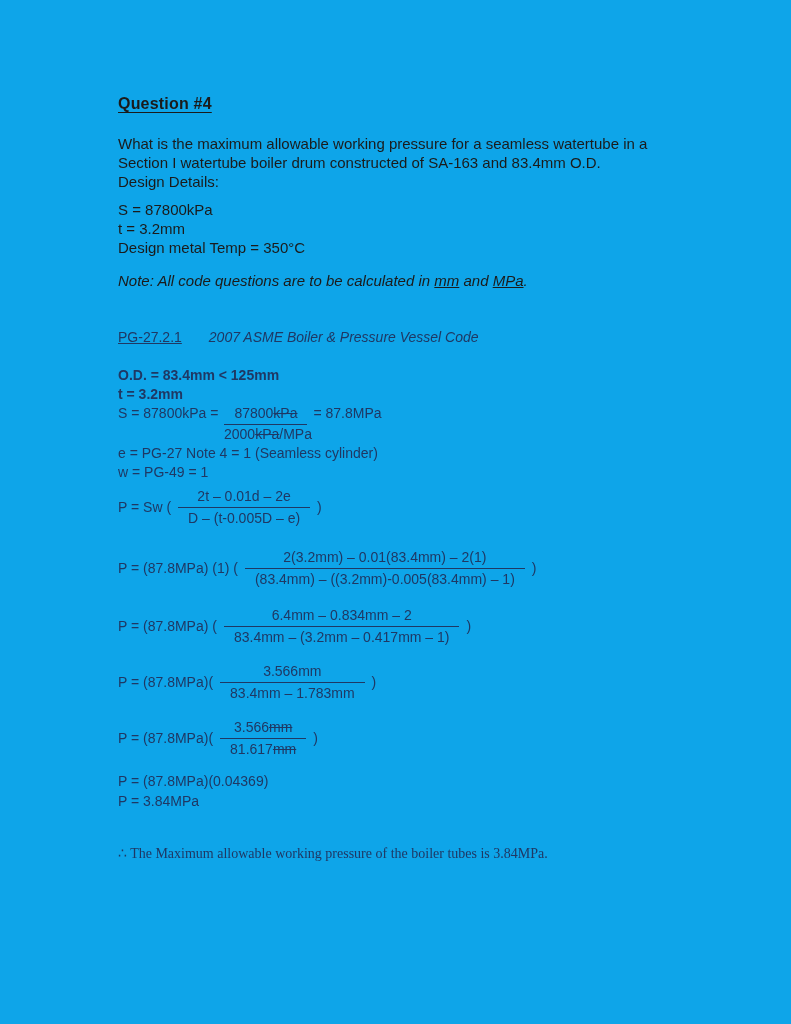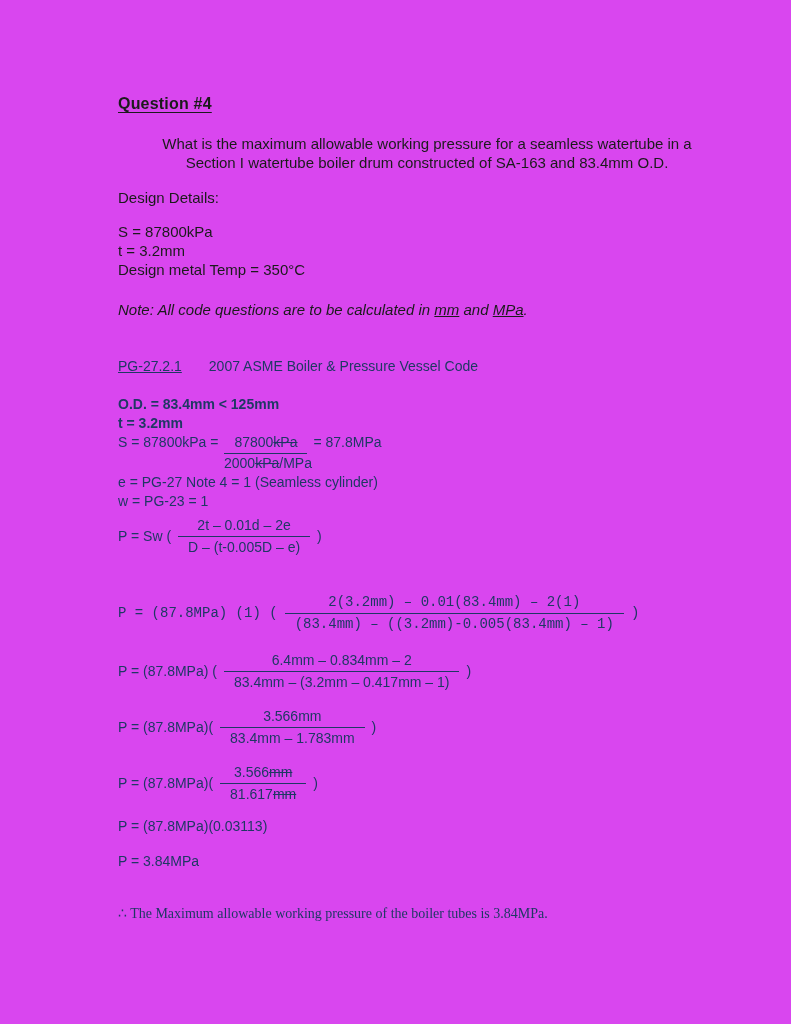--- a/index.html
+++ b/index.html
@@ -1,75 +1,75 @@
 <!DOCTYPE html>
 <html style="--ink: #1b1b1b; --blue: #1f3864;"><head>
 <meta charset="utf-8">
 <style>
   html, body { margin:0; padding:0; background:#ffffff; }
   .page {
     position:relative;
     width:791px; height:1024px;
-    background:#d946ef;
+    background:#0ea5e9;
     overflow:hidden;
     font-family:"Liberation Sans", sans-serif;
     color:var(--ink, #1b1b1b);
   }
   .content {
     padding:94px 55px 0 118px;
     font-size:15px;
     line-height:19px;
   }
   .title {
     font-size:16px;
     font-weight:bold;
     text-decoration:underline;
     text-underline-offset:3px;
     letter-spacing:0.2px;
   }
-  .q-para   { margin-top:21px;text-align:center; }
-  .dd-label { margin-top:16px; }
-  .dd-lines { margin-top:15px; }
-  .note     { margin-top:21px; font-style:italic; }
+  .q-para   { margin-top:21px; }
+  .dd-label { }
+  .dd-lines { margin-top:9px; }
+  .note     { margin-top:14px; font-style:italic; }
   .u        { text-decoration:underline; }
   .strike   { text-decoration:line-through; }
 
   .solution {
     margin-top:38px;
     color:var(--blue, #1f3864);
     font-size:14px;
     line-height:19px;
   }
   .code-ref   { text-decoration:underline; }
-  .code-title { margin-left:27px; }
+  .code-title { margin-left:27px;font-style:italic; }
   .givens     { margin-top:19px;font-weight:bold; }
 
   
   .sconv-num {
     display:inline-block;
     margin-left:6px;
     padding:0 10px 1px 10px;
     border-bottom:1.5px solid currentColor;
   }
   .sconv-result { margin-left:6px; }
   .sconv-den    { margin-left:106px; }
 
   
   .eqrow { display:flex; align-items:center; column-gap:7px; }
   .frac  { display:inline-flex; flex-direction:column; align-items:center; text-align:center; }
   .fnum, .fden { padding:0 10px; white-space:nowrap; }
   .fbar  { align-self:stretch; border-top:1.6px solid currentColor; margin:1px 0; height:0; }
 
   .formula-row { margin-top:5px; }
-  .eq1 { margin-top:36px;font-family:Liberation Mono, monospace; }
+  .eq1 { margin-top:20px; }
   .eq2 { margin-top:17px; }
   .eq3 { margin-top:15px; }
   .eq4 { margin-top:15px; }
   .result1 { margin-top:13px; }
-  .result2 { margin-top:16px; }
+  .result2 { margin-top:1px; }
   .conclusion {
     margin-top:33px;
     font-family:"Liberation Serif", serif;
     font-size:14px;
   }
 </style>
 </head>
 <body>
 
 <div class="page">
@@ -100,21 +100,21 @@
         <div>O.D. = 83.4mm &lt; 125mm</div>
         <div>t = 3.2mm</div>
       </div>
 
       <div>
         <div><span>S = 87800kPa =</span><span class="sconv-num"><span>87800</span><span class="strike">kPa</span></span><span class="sconv-result">= 87.8MPa</span></div>
         <div class="sconv-den"><span>2000</span><span class="strike">kPa</span><span>/MPa</span></div>
       </div>
 
       <div>e = PG-27 Note 4 = 1 (Seamless cylinder)</div>
-      <div>w = PG-23 = 1</div>
+      <div>w = PG-49 = 1</div>
 
       <div class="eqrow formula-row">
         <span>P = Sw (</span>
         <span class="frac">
           <span class="fnum">2t – 0.01d – 2e</span>
           <span class="fbar"></span>
           <span class="fden">D – (t-0.005D – e)</span>
         </span>
         <span>)</span>
       </div>
@@ -152,20 +152,20 @@
       <div class="eqrow eq4">
         <span>P = (87.8MPa)(</span>
         <span class="frac">
           <span class="fnum"><span>3.566</span><span class="strike">mm</span></span>
           <span class="fbar"></span>
           <span class="fden"><span>81.617</span><span class="strike">mm</span></span>
         </span>
         <span>)</span>
       </div>
 
-      <div class="result1">P = (87.8MPa)(0.03113)</div>
+      <div class="result1">P = (87.8MPa)(0.04369)</div>
       <div class="result2">P = 3.84MPa</div>
 
       <div class="conclusion">∴ The Maximum allowable working pressure of the boiler tubes is 3.84MPa.</div>
 
     </div>
   </div>
 </div>
 
 </body></html>

